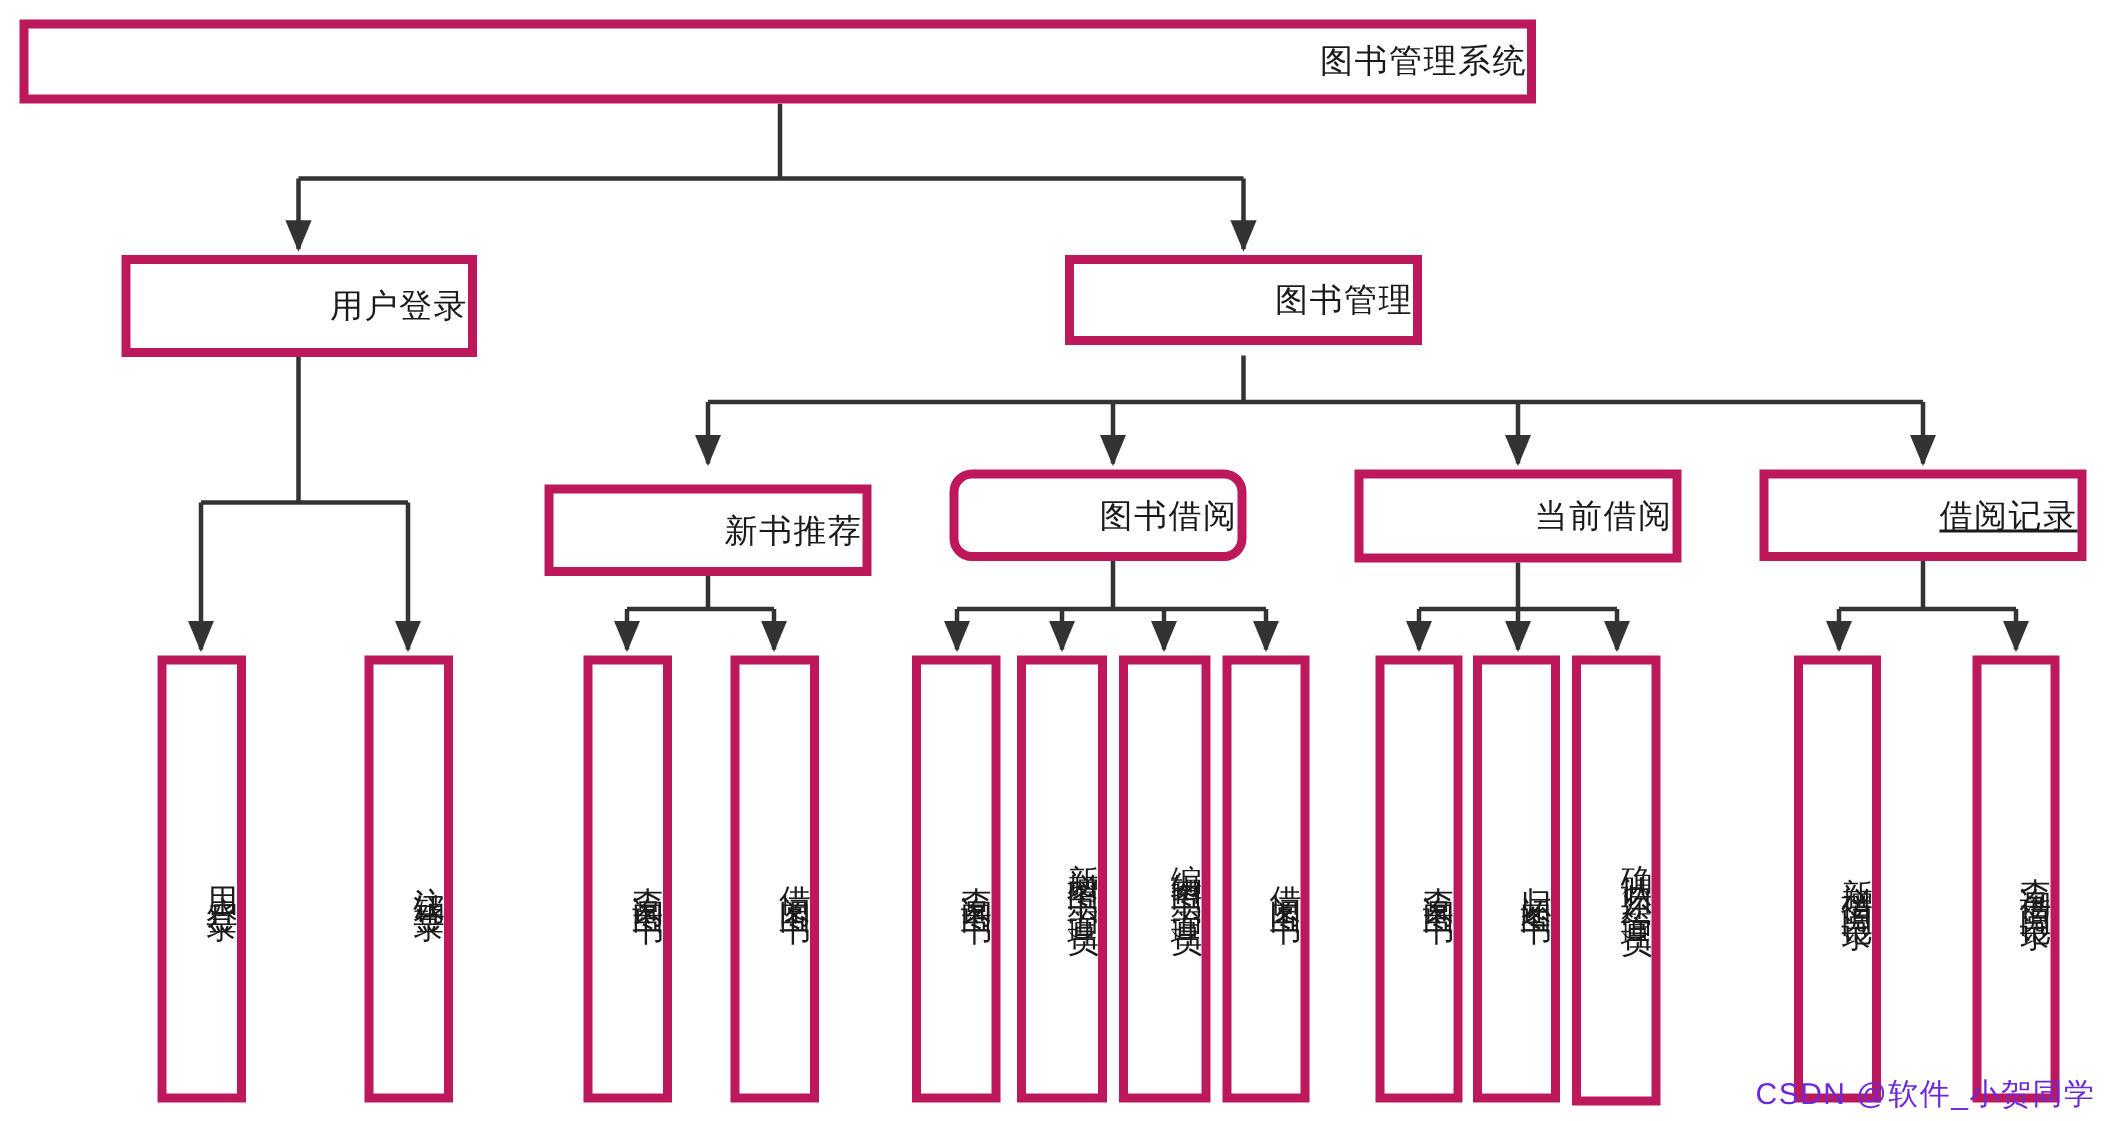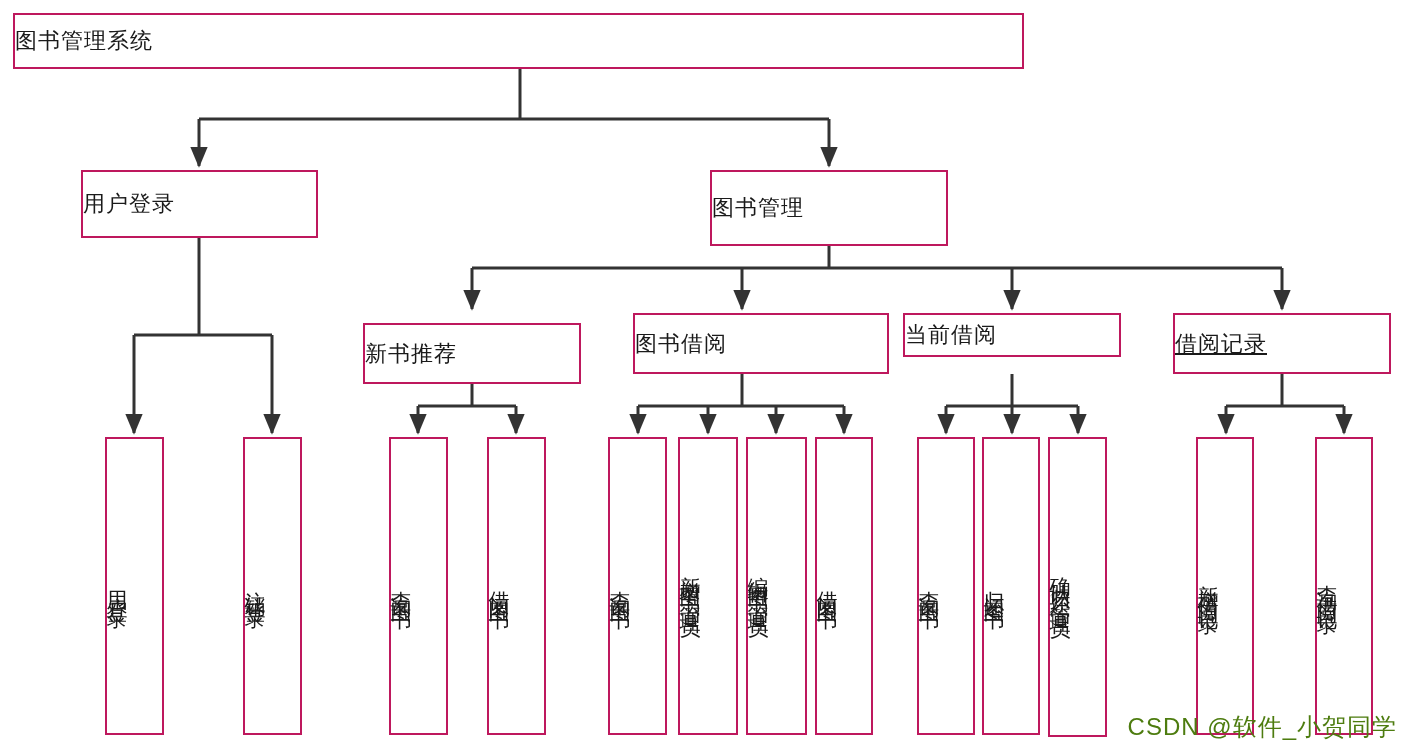--- a/index.html
+++ b/index.html
@@ -14,42 +14,42 @@
   }
   #connectors {
     position: absolute;
     left: 0; top: 0;
     width: 1405px; height: 747px;
   }
   .box {
     position: absolute;
     box-sizing: border-box;
     background: #ffffff;
-    border: 2px solid #be185d;
+    border: 6px solid #be185d;
     display: flex;
     align-items: center;
-    justify-content: flex-start;
+    justify-content: flex-end;
     text-align: center;
   }
   .h-label { font-size: 22px; letter-spacing: 1px; white-space: nowrap; }
   .v-box .v-label {
     writing-mode: vertical-rl;
     text-orientation: mixed;
     font-size: 21px;
     letter-spacing: 6px;
     line-height: 1;
     white-space: nowrap;
   }
   #watermark {
     position: absolute;
     right: 8px;
     bottom: 4px;
-    font-size: 24px;
+    font-size: 20px;
     letter-spacing: 1px;
-    color: #4d7c0f;
+    color: #6d28d9;
     white-space: nowrap;
   }
 </style>
 </head>
 <body>
 
 <div id="canvas">
 
   <svg id="connectors" viewBox="0 0 1405 747" xmlns="http://www.w3.org/2000/svg">
     <defs>
@@ -101,31 +101,31 @@
     </g>
   </svg>
 
   <div class="box" style="left:13px; top:13px; width:1011px; height:56px;">
     <span class="h-label">图书管理系统</span>
   </div>
 
   <div class="box" style="left:81px; top:170px; width:237px; height:68px;">
     <span class="h-label">用户登录</span>
   </div>
-  <div class="box" style="left:710px; top:170px; width:238px; height:76px;">
+  <div class="box" style="left:710px; top:170px; width:238px; height:60px;">
     <span class="h-label">图书管理</span>
   </div>
 
   <div class="box" style="left:363px; top:323px; width:218px; height:61px;">
     <span class="h-label">新书推荐</span>
   </div>
-  <div class="box" style="left:633px; top:313px; width:256px; height:61px;">
+  <div class="box" style="left:633px; top:313px; width:198px; height:61px;border-radius:15px;">
     <span class="h-label">图书借阅</span>
   </div>
-  <div class="box" style="left:903px; top:313px; width:218px; height:44px;">
+  <div class="box" style="left:903px; top:313px; width:218px; height:62px;">
     <span class="h-label">当前借阅</span>
   </div>
   <div class="box" style="left:1173px; top:313px; width:218px; height:61px;text-decoration:underline;">
     <span class="h-label">借阅记录</span>
   </div>
 
   <div class="box v-box" style="left:105px; top:437px; width:59px; height:298px;">
     <span class="v-label">用户登录</span>
   </div>
   <div class="box v-box" style="left:243px; top:437px; width:59px; height:298px;">

